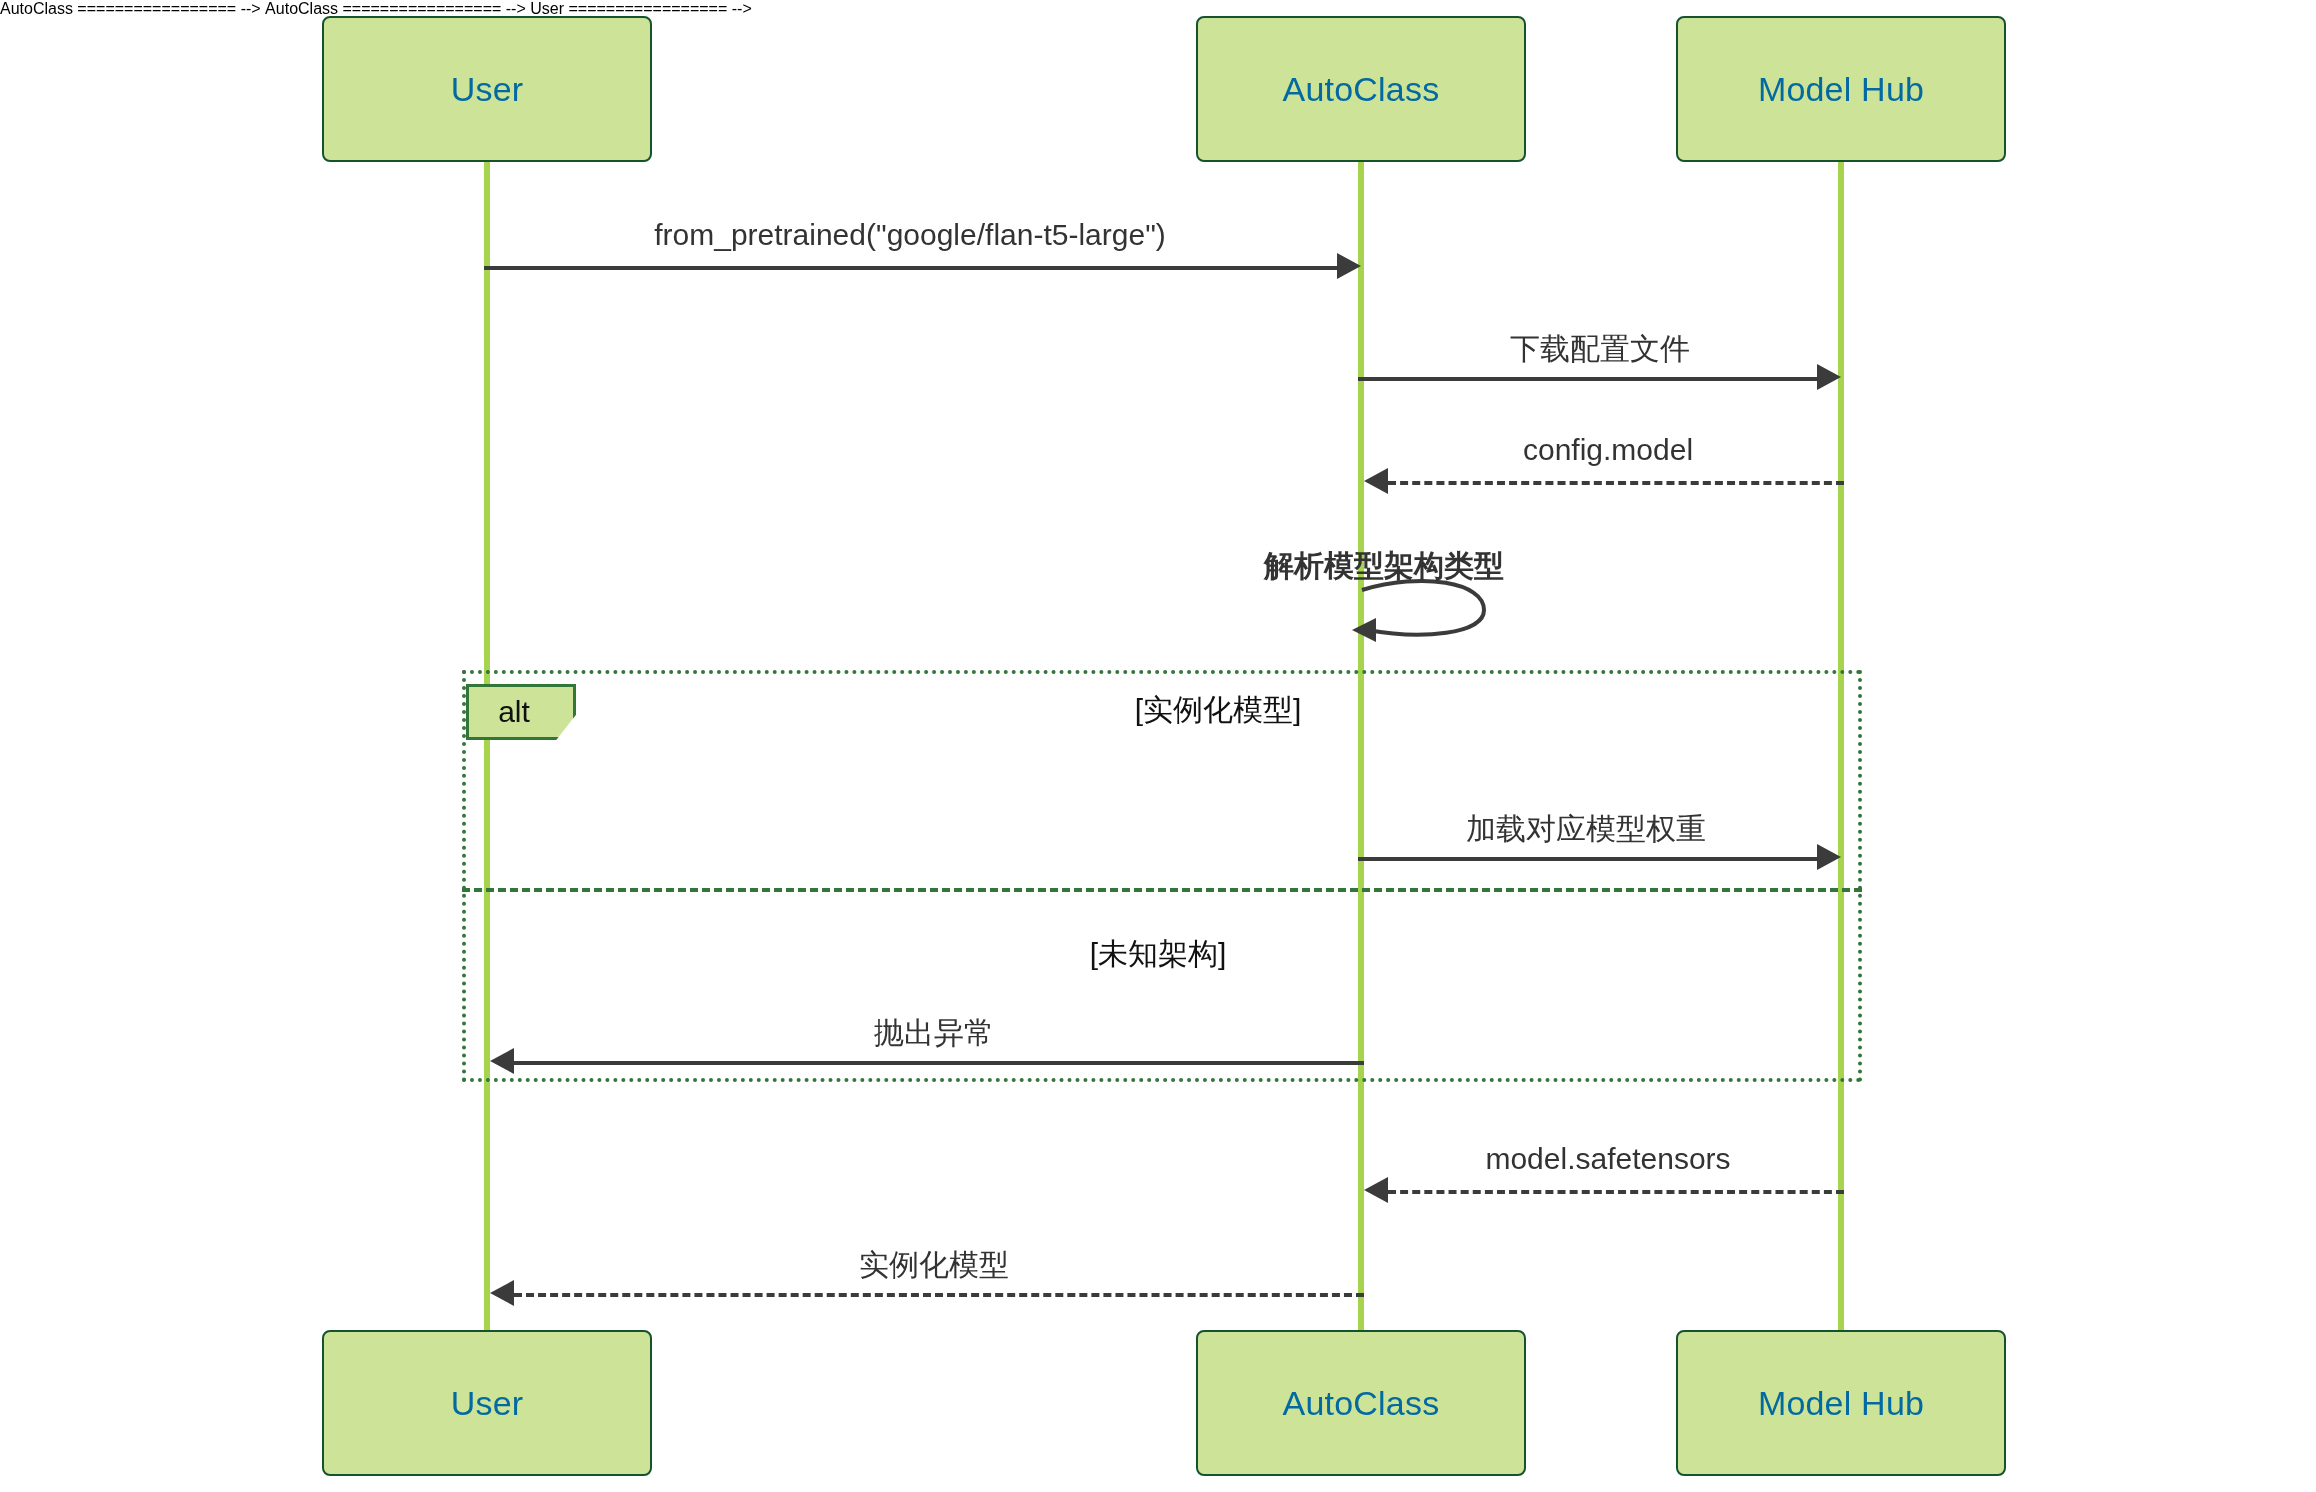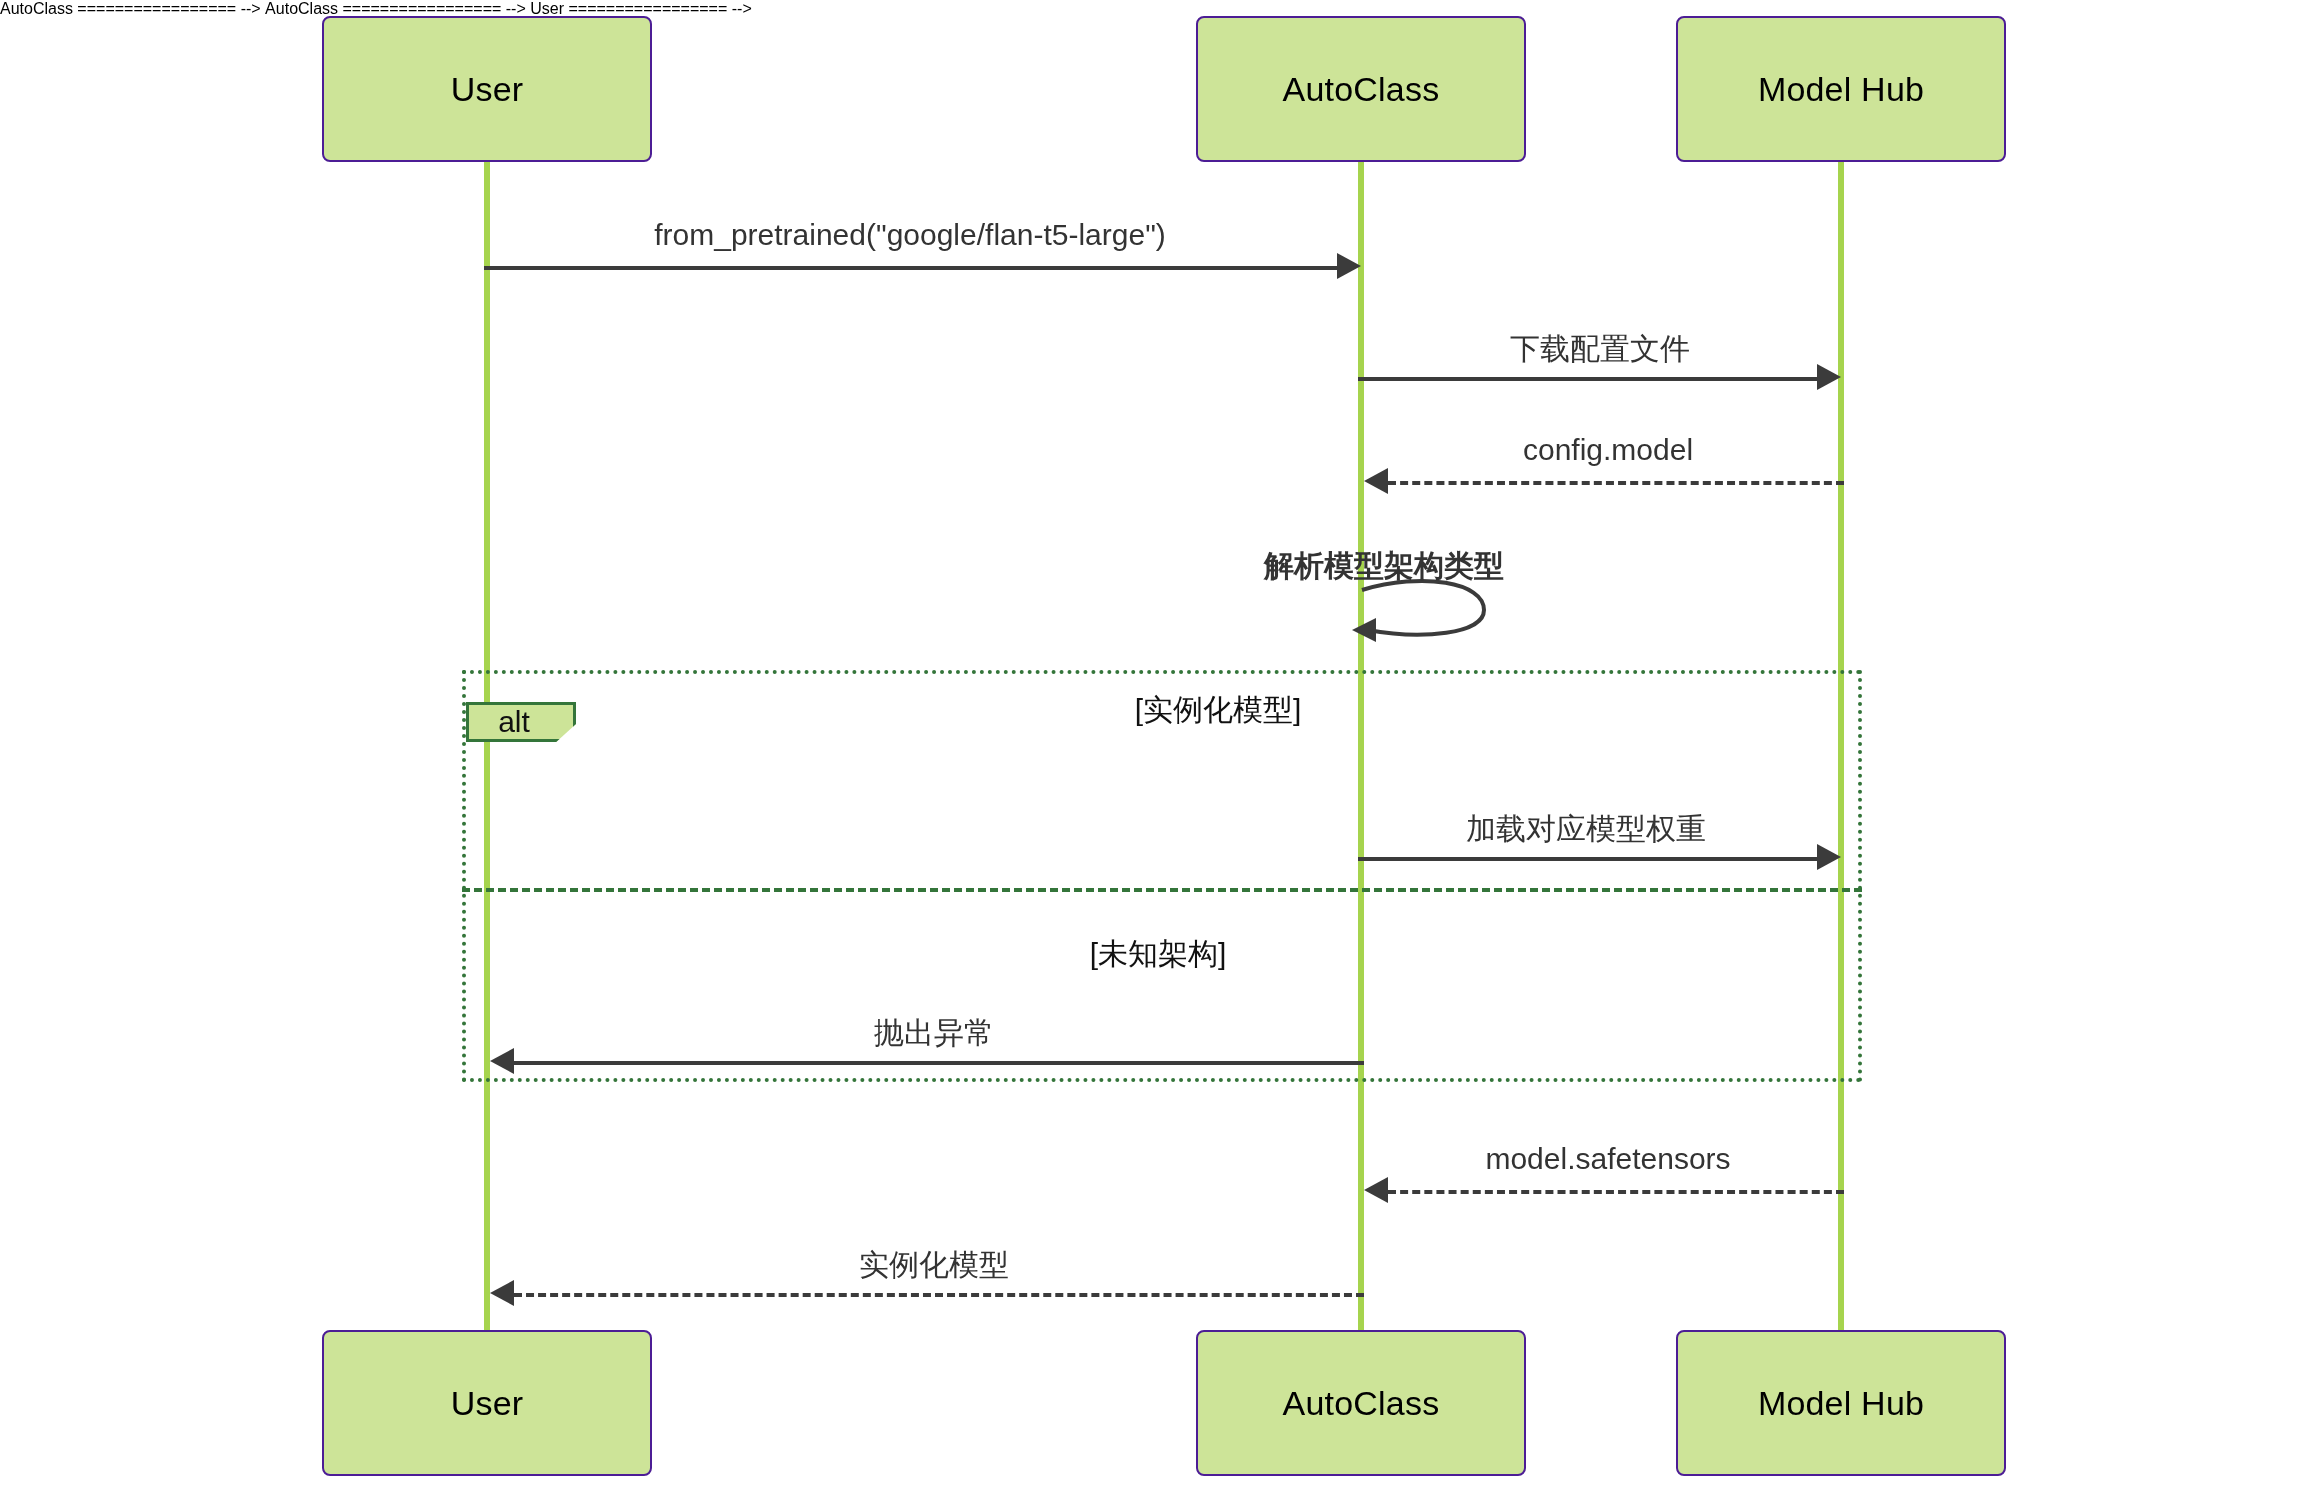--- a/index.html
+++ b/index.html
@@ -15,26 +15,26 @@
     width: 2316px;
     height: 1492px;
     background: #ffffff;
     overflow: hidden;
   }
   
   .actor-box {
     position: absolute;
     box-sizing: border-box;
     background: #cde498;
-    border: 2px solid #4c1d95;
+    border: 2px solid #14532d;
     border-radius: 8px;
     display: flex;
     align-items: center;
     justify-content: center;
-    color: #000000;
+    color: #0369a1;
     font-size: 34px;
     letter-spacing: 0.2px;
   }
   
   .lifeline {
     position: absolute;
     width: 6px;
     background: #a6d44e;
   }
   
@@ -130,21 +130,21 @@
   </div>
 
   
   <div class="lifeline" style="left:484px; top:162px; height:1168px;"></div>
   <div class="lifeline" style="left:1358px; top:162px; height:1168px;"></div>
   <div class="lifeline" style="left:1838px; top:162px; height:1168px;"></div>
 
   
   <div class="alt-box" style="left:462px; top:670px; width:1400px; height:412px;"></div>
   <div class="alt-divider" style="left:462px; top:888px; width:1400px;"></div>
-  <div class="alt-tag" style="left:466px; top:702px; width:110px; height:40px;">
+  <div class="alt-tag" style="left:466px; top:684px; width:110px; height:56px;">
     <span>alt</span>
   </div>
   <div class="alt-cond" style="left:1218px; top:690px;">[实例化模型]</div>
   <div class="alt-cond" style="left:1158px; top:902px;margin-top:32px;">[未知架构]</div>
 
   
   <div class="msg" style="left:484px; top:266px;">
     <div class="msg-line" style="width:853px;"></div>
     <div class="arrowhead right" style="left:853px;"></div>
     <div class="msg-label" style="left:426px; top:-48px;">from_pretrained("google/flan-t5-large")</div>

